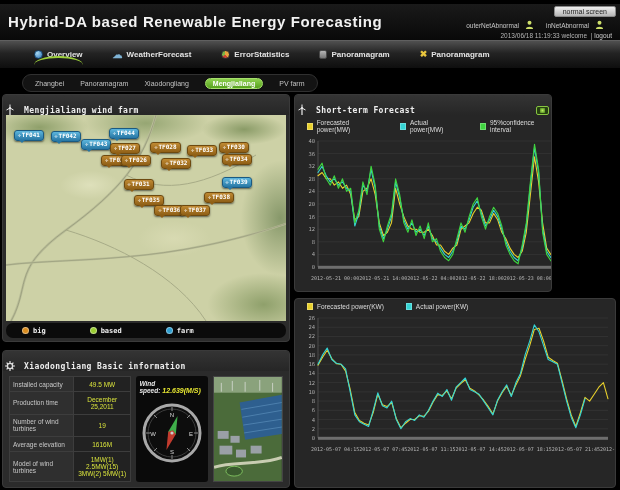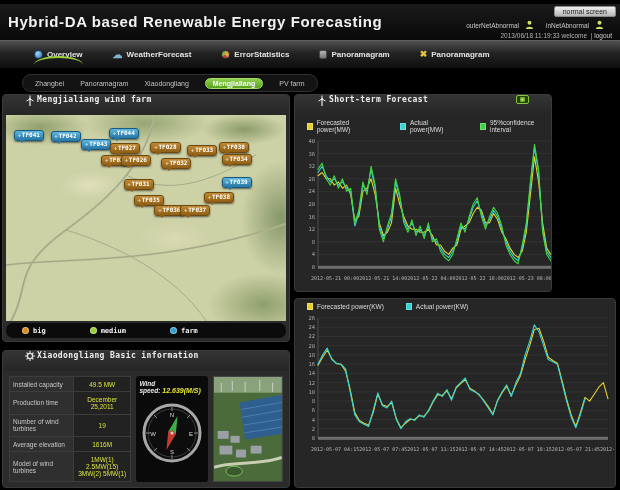--- a/index.html
+++ b/index.html
@@ -40,21 +40,21 @@
   
   #subtabs{position:absolute;left:22px;top:74px;height:18px;background:#131313;
           border:1px solid #303030;border-radius:10px;display:flex;align-items:center;
           padding:0 12px;gap:16px;}
   .subtab{font:7px "Liberation Sans",sans-serif;color:#c2c2c2;cursor:pointer;white-space:nowrap;}
   .subtab.active{background:linear-gradient(#8ed14f,#57a21e);border:1px solid #a5e06b;
           border-radius:8px;padding:1px 7px;color:#fff;font-weight:bold;}
 
   
   .panel{position:absolute;background:#2b2b2b;border:1px solid #3a3a3a;border-radius:4px;overflow:hidden;}
-  .panel-head{height:20px;display:flex;align-items:flex-start;gap:2px;padding:0 22px;
+  .panel-head{height:20px;display:flex;align-items:flex-end;gap:9px;padding:0 2px;
           background:linear-gradient(#343434,#262626);
           color:#eee;font:bold 8px "DejaVu Sans Mono",monospace;letter-spacing:.4px;}
   .panel-head .spacer{flex:1;}
   .expand{width:13px;height:9px;background:#274012;border:1px solid #86c53f;border-radius:2px;
           position:relative;cursor:pointer;}
   .expand::after{content:"";position:absolute;left:3px;right:3px;top:1px;bottom:1px;
           background:radial-gradient(#b9f05e,#3f7a14);}
 
   
   #map-panel{left:2px;top:94px;width:288px;height:248px;}
@@ -212,21 +212,21 @@
           <div class="marker big" style="left: 62.2%; top: 43.7%;"><span class="tico">✢</span>TF037</div>
         </div>
     </div>
     <div id="map-legend">
       <span class="lg-item">
         <span class="lg-dot" style="background: rgb(217, 140, 31);"></span>
         <span>big</span>
       </span>
       <span class="lg-item">
         <span class="lg-dot" style="background: rgb(154, 205, 50);"></span>
-        <span>medium</span>
+        <span>based</span>
       </span>
       <span class="lg-item">
         <span class="lg-dot" style="background: rgb(47, 159, 208);"></span>
         <span>farm</span>
       </span>
     </div>
   </div>
 
   <div class="panel" id="info-panel">
     <div class="panel-head">

